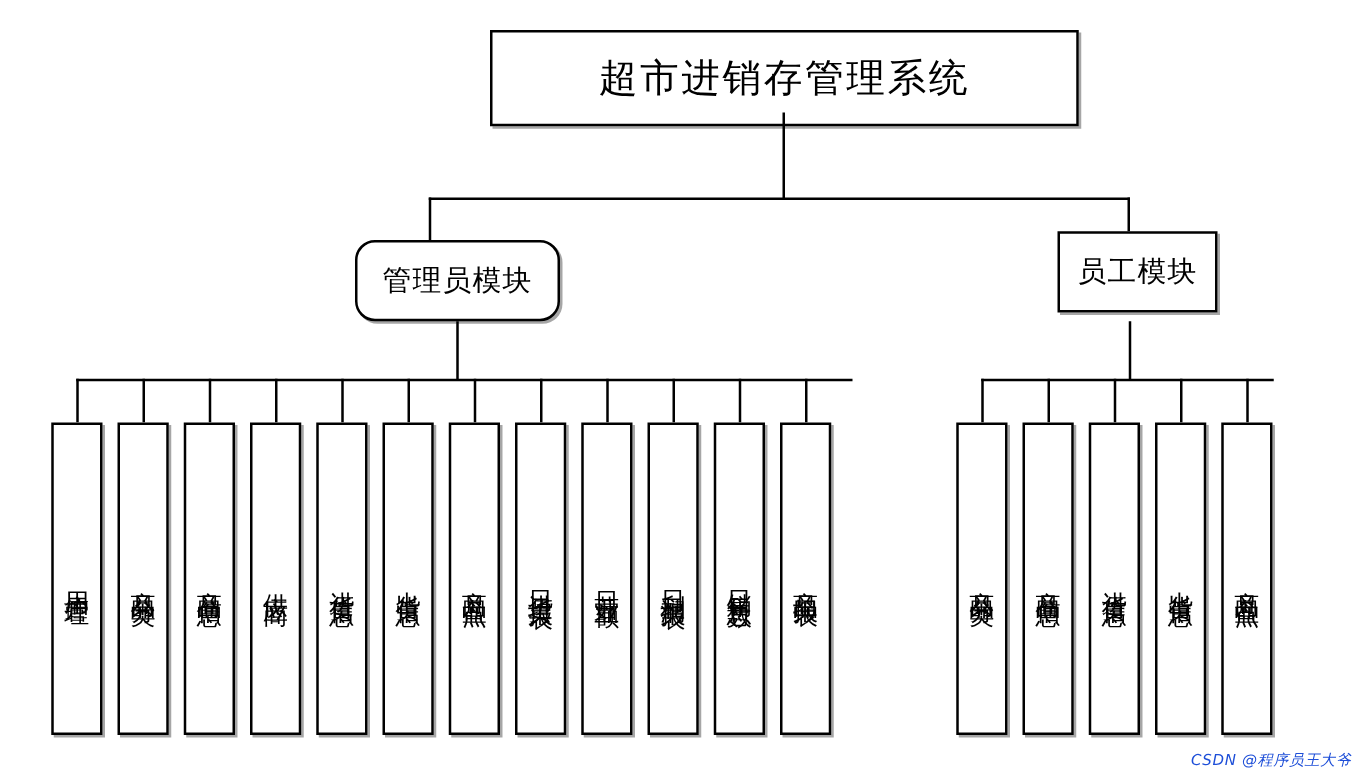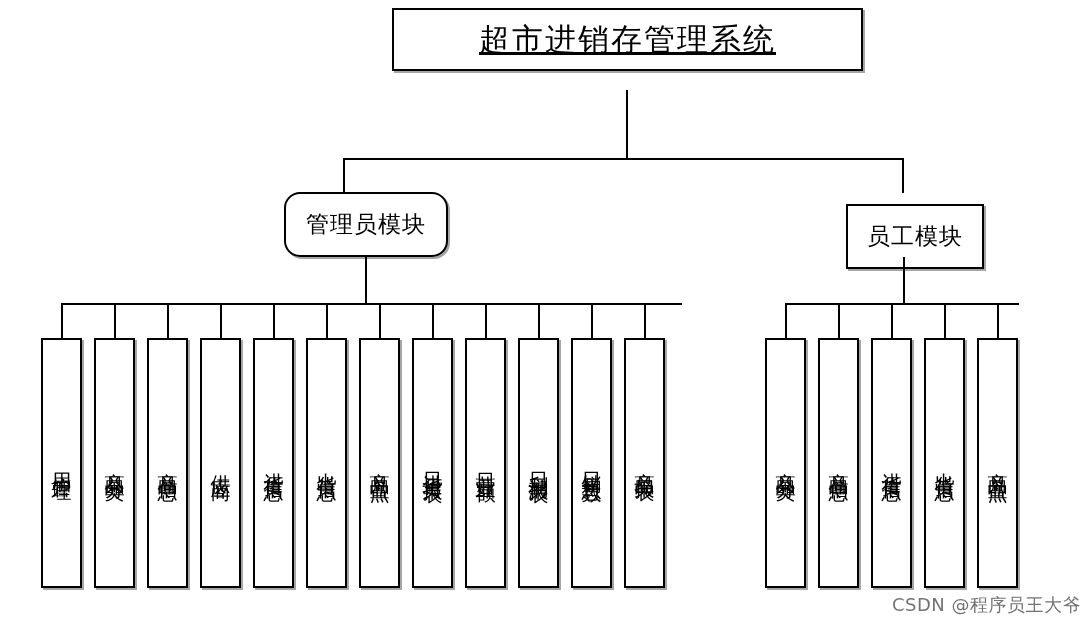--- a/index.html
+++ b/index.html
@@ -23,42 +23,41 @@
     background: #ffffff;
     border: 2px solid #000000;
     box-shadow: 2px 2px 0 0 rgba(0,0,0,0.35);
     display: flex;
     align-items: center;
     justify-content: center;
     color: #000000;
   }
   .node-root {
     left: 392px;
-    top: 8px;
+    top: 24px;
     width: 471px;
-    height: 63px;
+    height: 77px;
     font-size: 31px;
     letter-spacing: 2px;
-    text-decoration: underline;
   }
   .node-branch {
     font-size: 23px;
     letter-spacing: 1px;
   }
   .node-branch.admin {
     left: 284px;
     top: 192px;
     width: 164px;
     height: 65px;
     border-radius: 16px;
   }
   .node-branch.staff {
     left: 846px;
-    top: 204px;
-    width: 138px;
+    top: 185px;
+    width: 128px;
     height: 65px;
   }
   .node-leaf {
     top: 338px;
     width: 41px;
     height: 250px;
     font-size: 20px;
     align-items: center;
     justify-content: center;
   }
@@ -74,24 +73,25 @@
   .edge {
     position: absolute;
     background: #000000;
   }
   .edge-v { width: 2px; }
   .edge-h { height: 2px; }
   .watermark {
     position: absolute;
     right: 8px;
     bottom: 4px;
-    font-size: 18px;
-    color: #737373;
+    font-size: 12px;
+    color: #1d4ed8;
     letter-spacing: 0.5px;
     white-space: nowrap;
+    font-style: italic;
   }
 </style>
 </head>
 <body>
 
 <div id="canvas">
 
   <div class="node node-root">
     <span>超市进销存管理系统</span>
   </div>

